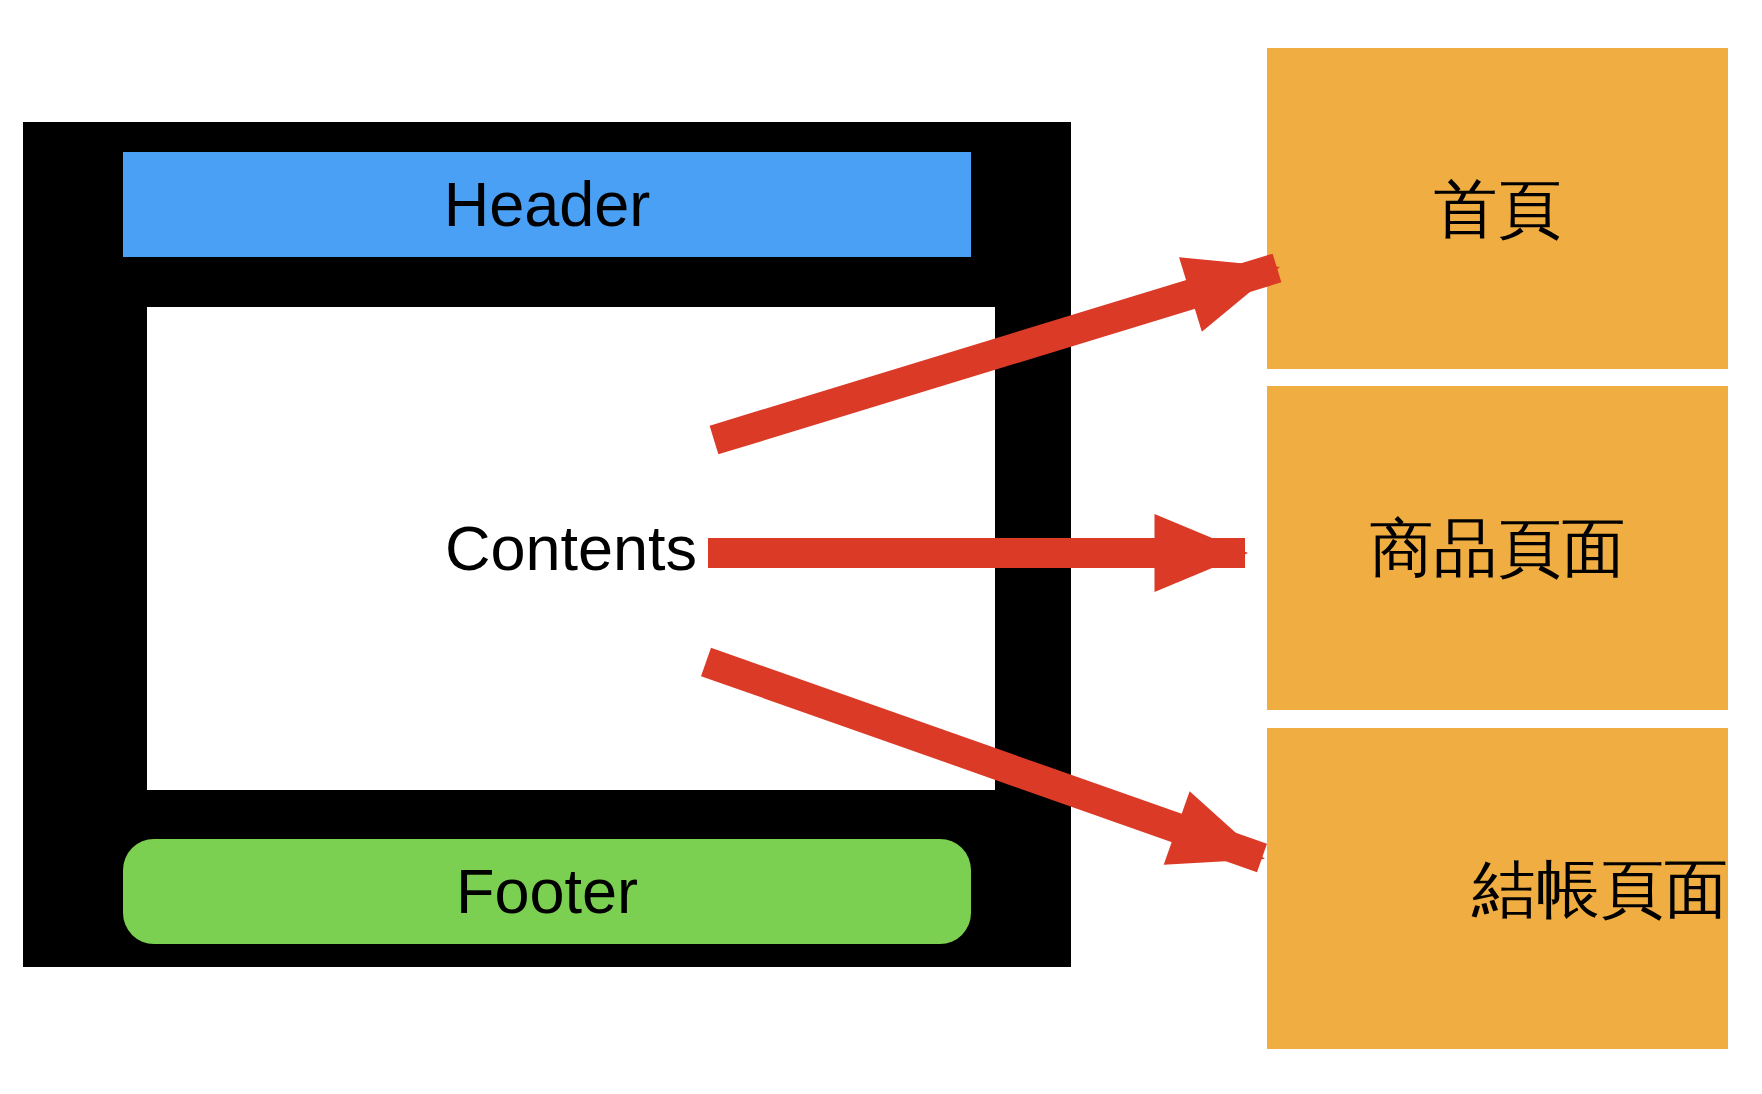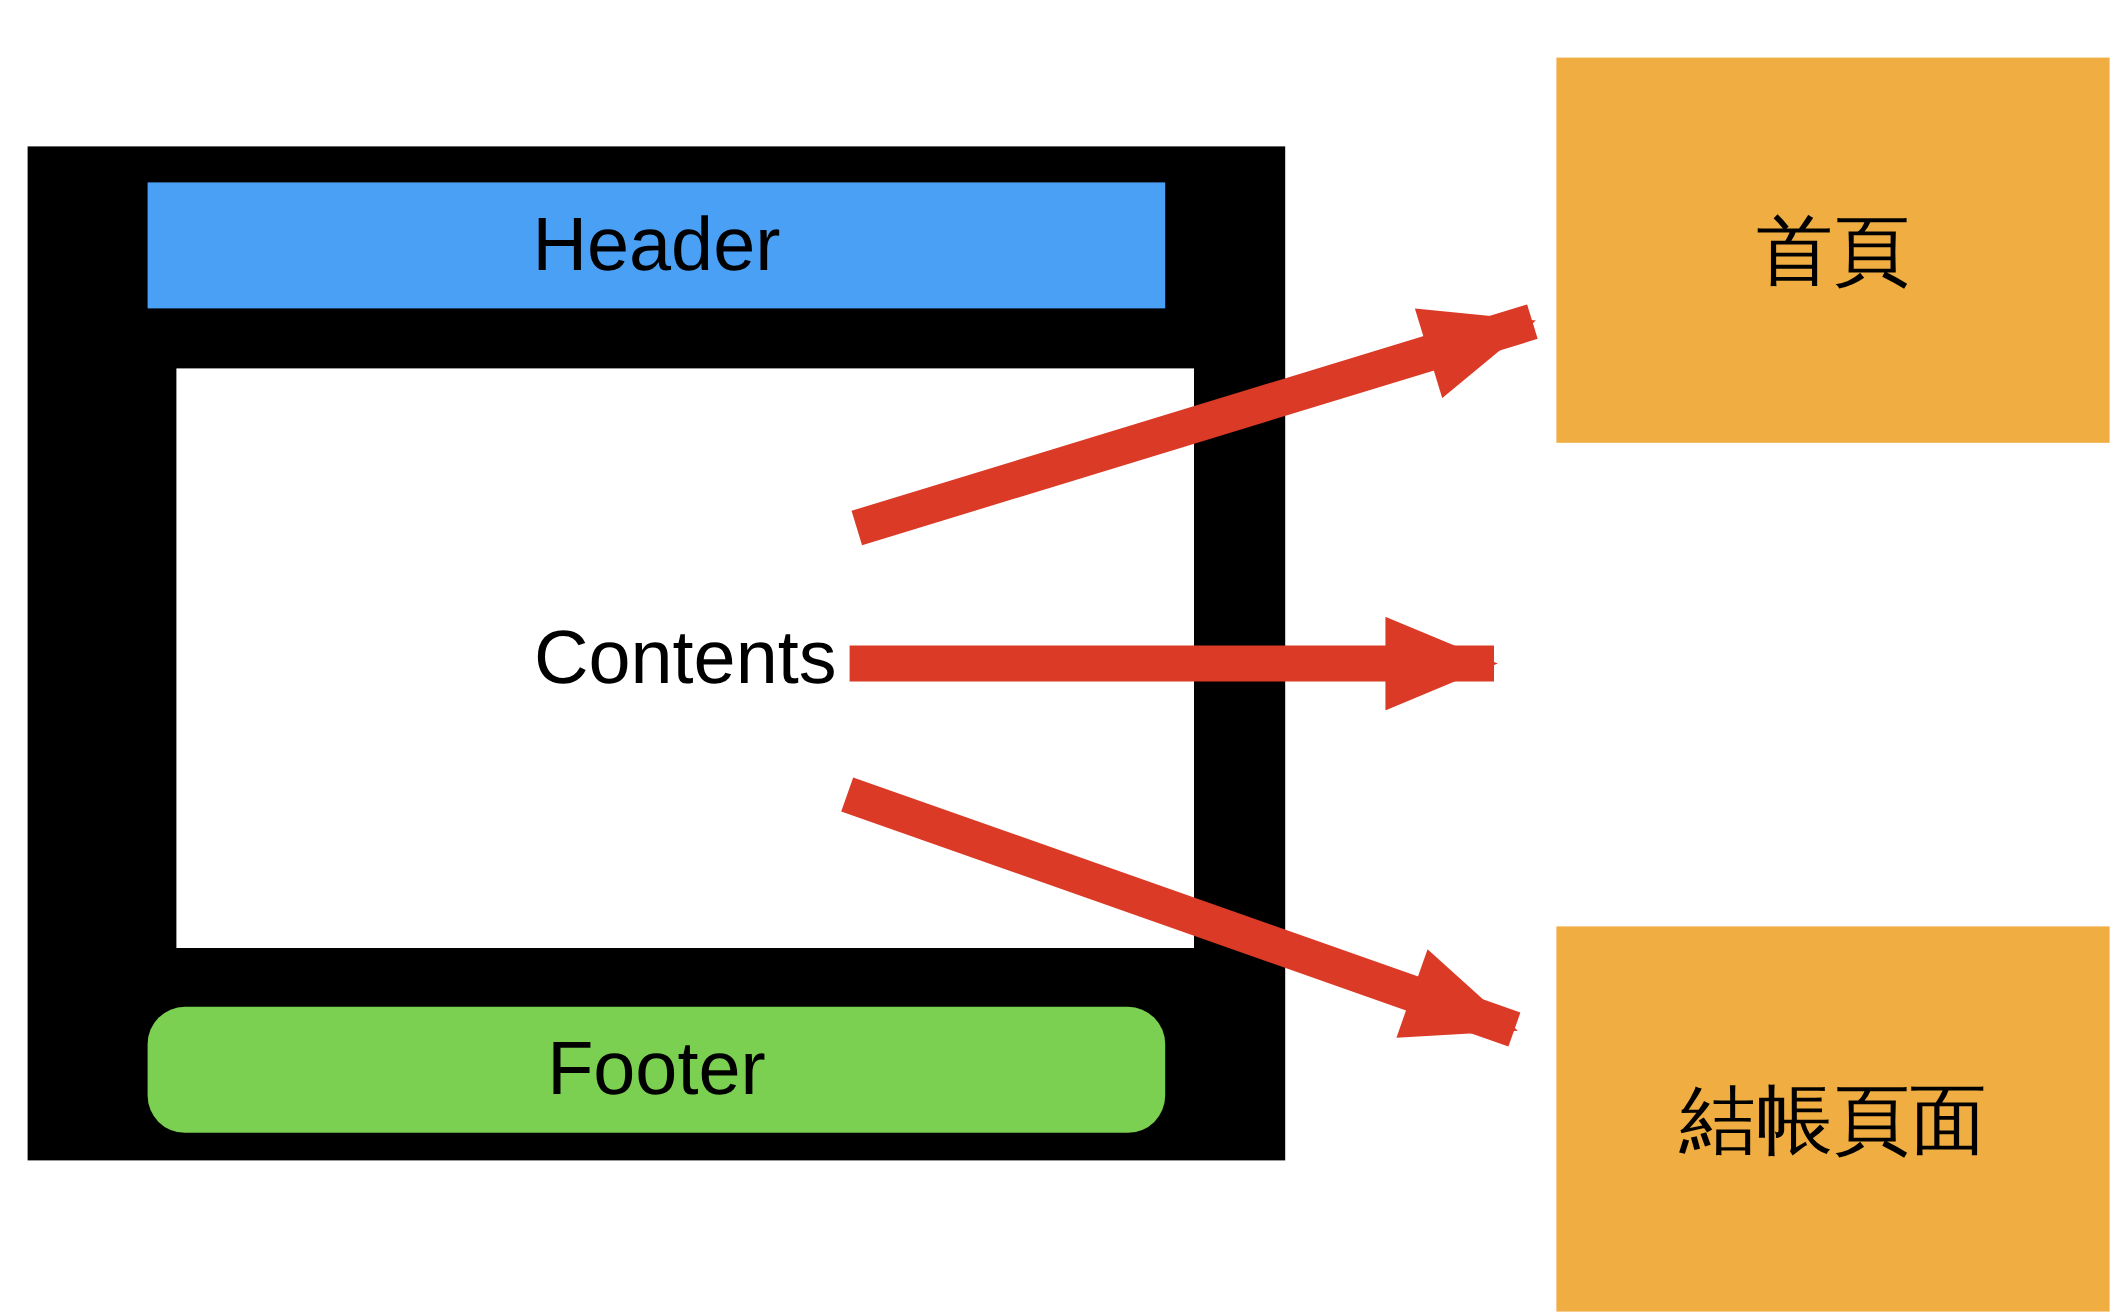--- a/index.html
+++ b/index.html
@@ -44,25 +44,24 @@
     left:123px;top:839px;width:848px;height:105px;
     background:var(--c-footer);
     border-radius:31px;
   }
   .page-box{
     left:1267px;width:461px;
     background:var(--c-page_box);
     display:flex;align-items:center;justify-content:center;
     font-size:64px;line-height:1;color:var(--c-text);
     z-index:2;
-    margin-left:30px;
   }
   .page-box.home{top:48px;height:321px;}
   .page-box.product{top:386px;height:324px;}
-  .page-box.checkout{top:772px;height:321px;}
+  .page-box.checkout{top:728px;height:321px;justify-content:flex-end;}
   .arrow-layer{
     left:0;top:0;width:1762px;height:1094px;
     z-index:10;pointer-events:none;
   }
   .arrow-line{stroke:var(--c-arrow);stroke-width:30;fill:none;stroke-linecap:butt;}
   .arrow-head{fill:var(--c-arrow);}
 </style>
 </head>
 <body>
 
@@ -79,20 +78,23 @@
   </div>
 
   <div class="abs bar footer-bar">
     <span>Footer</span>
   </div>
 
   <div class="abs page-box home">
     <span>首頁</span>
   </div>
 
+  <div class="abs page-box product">
+    <span>商品頁面</span>
+  </div>
 
   <div class="abs page-box checkout">
     <span>結帳頁面</span>
   </div>
 
   <svg class="abs arrow-layer" viewBox="0 0 1762 1094" xmlns="http://www.w3.org/2000/svg">
     <defs>
       <marker id="ah" markerUnits="strokeWidth" markerWidth="3.2" markerHeight="2.6" viewBox="0 0 3 2.5" refX="2.9" refY="1.25" orient="auto">
         <path class="arrow-head" d="M0,0 L3,1.25 L0,2.5 Z"></path>
       </marker>

